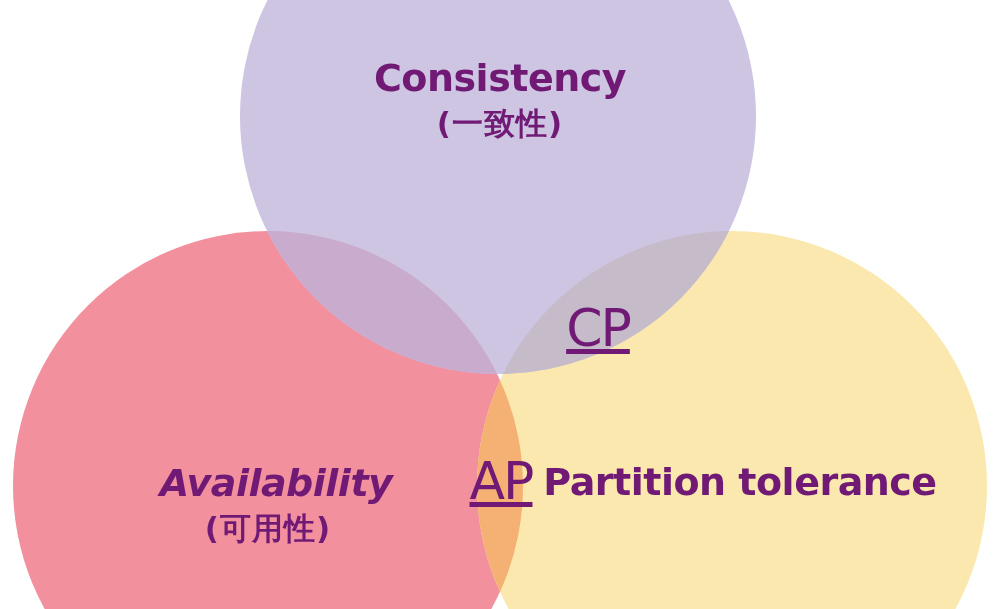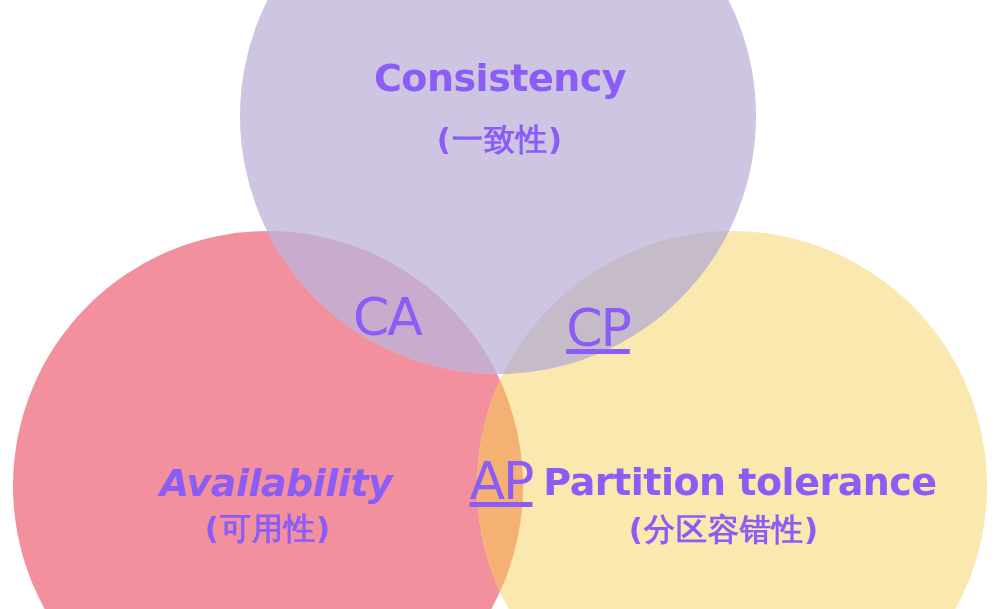--- a/index.html
+++ b/index.html
@@ -18,21 +18,21 @@
   .stage svg {
     position: absolute;
     left: 0;
     top: 0;
     display: block;
   }
   .label {
     position: absolute;
     transform: translate(-50%, -50%);
     white-space: nowrap;
-    color: #8b5cf6;
+    color: #701a75;
     text-align: center;
     line-height: 1;
     user-select: none;
   }
   .set-label {
     font-size: 38px;
     font-weight: 700;
     letter-spacing: -0.5px;
   }
   .set-sublabel {
@@ -67,25 +67,23 @@
     <circle cx="268" cy="486" r="255" clip-path="url(#clip-partition)" fill="#f4b173"></circle>
 
     <circle cx="498" cy="116" r="258" fill="#cdc5e1"></circle>
 
     <circle cx="498" cy="116" r="258" clip-path="url(#clip-availability)" fill="#c9abce"></circle>
 
     <circle cx="498" cy="116" r="258" clip-path="url(#clip-partition)" fill="#c6bcc9"></circle>
   </svg>
 
   <div class="label set-label" style="left:500px; top:78px;">Consistency</div>
-  <div class="label set-sublabel" style="left:500px; top:123px;margin-top:16px;">(一致性)</div>
+  <div class="label set-sublabel" style="left:500px; top:123px;">(一致性)</div>
 
   <div class="label set-label" style="left:276px; top:483px;font-style:italic;">Availability</div>
   <div class="label set-sublabel" style="left:268px; top:528px;">(可用性)</div>
 
   <div class="label set-label" style="left:740px; top:482px;text-align:right;">Partition tolerance</div>
-  <div class="label set-sublabel" style="left:724px; top:529px;">(分区容错性)</div>
 
-  <div class="label overlap-label" style="left:387px; top:317px;">CA</div>
   <div class="label overlap-label" style="left:598px; top:328px;text-decoration:underline;">CP</div>
   <div class="label overlap-label" style="left:501px; top:481px;text-decoration:underline;">AP</div>
 
 </div>
 
 </body></html>

